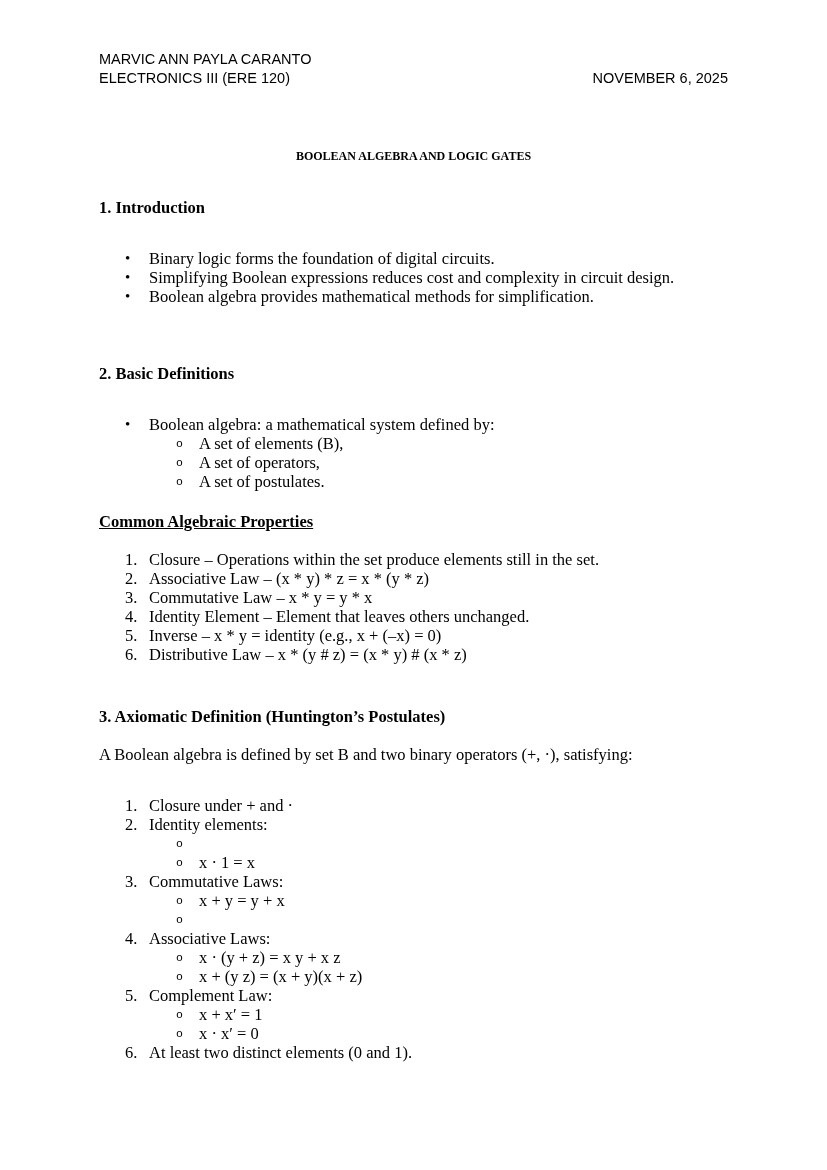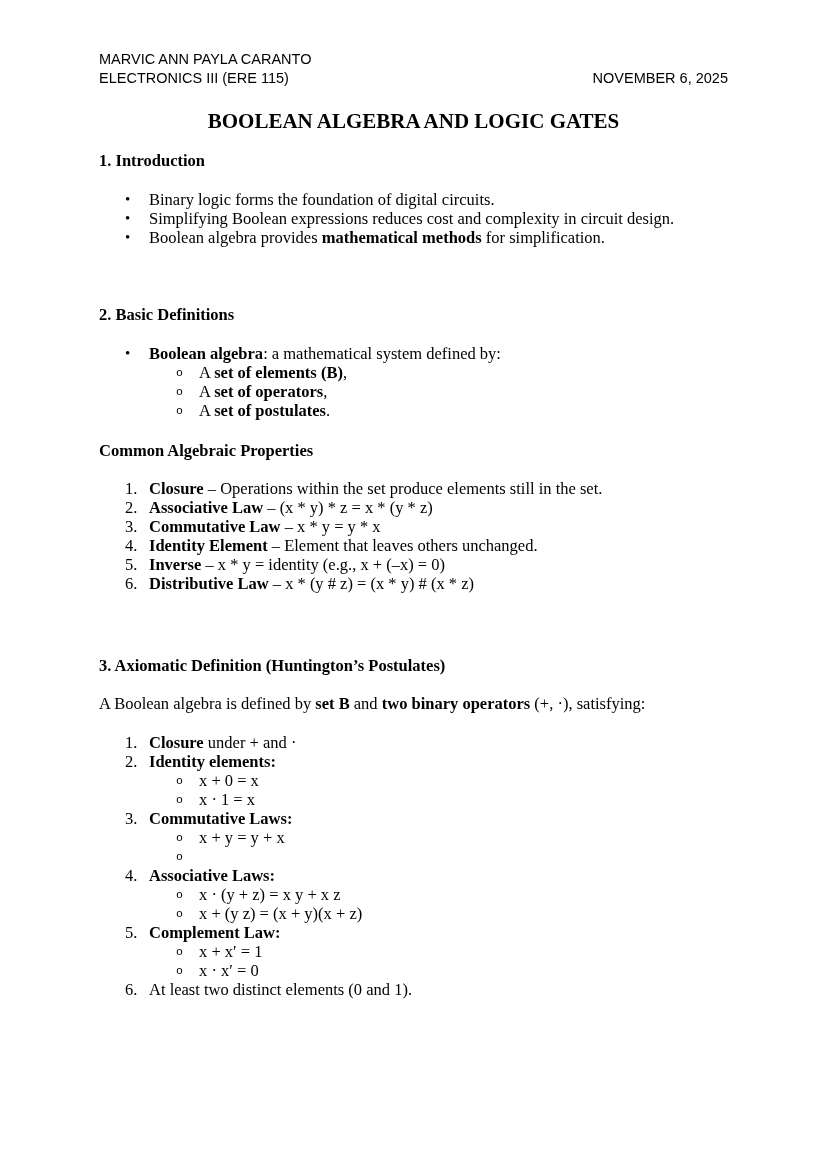--- a/index.html
+++ b/index.html
@@ -16,34 +16,34 @@
   }
   .inner { padding:50px 99px 0 99px; }
 
   .hdr {
     display:flex; justify-content:space-between; align-items:flex-end;
     font-family:"Liberation Sans", sans-serif;
     font-size:14.5px; line-height:19px;
   }
 
   .title {
-    margin-top:24px;
+    margin-top:59px;
     text-align:center;
     font-weight:bold;
-    font-size:21px;
+    font-size:12px;
   }
 
   .h { font-weight:bold; }
-  b { font-weight:bold;text-align:right; }
+  b { font-weight:normal;text-align:right; }
 
   .mt19 { margin-top:19px; }
-  .mt20 { margin-top:20px; }
-  .mt21 { margin-top:21px; }
+  .mt20 { margin-top:32px; }
+  .mt21 { margin-top:21px;text-decoration:underline; }
   .mt58 { margin-top:58px; }
-  .mt59 { margin-top:63px; }
+  .mt59 { margin-top:43px; }
 
   .row { display:flex; }
   .m1 { margin-left:26px; width:24px; flex:none; }
   .m1.bullet { font-size:15px; }
   .m2 {
     margin-left:77px; width:23px; flex:none;
     font-family:"Liberation Mono", monospace;
     font-size:11.5px; line-height:19px;
   }
   .t { flex:1; }
@@ -51,21 +51,21 @@
 </style>
 </head>
 <body>
 
 <div class="page">
   <div class="inner">
 
     <div class="hdr">
       <div>
         <div>MARVIC ANN PAYLA CARANTO</div>
-        <div>ELECTRONICS III (ERE 115)</div>
+        <div>ELECTRONICS III (ERE 120)</div>
       </div>
       <div>NOVEMBER 6, 2025</div>
     </div>
 
     <div class="title">BOOLEAN ALGEBRA AND LOGIC GATES</div>
 
     <div class="h mt20">1. Introduction</div>
 
     <div class="mt20">
       <div class="row">
@@ -141,21 +141,20 @@
         <span class="m1">1.</span>
         <span class="t"><b>Closure</b><span> under + and ·</span></span>
       </div>
 
       <div class="row">
         <span class="m1">2.</span>
         <span class="t"><b>Identity elements:</b><span></span></span>
       </div>
       <div class="row">
         <span class="m2">o</span>
-        <span class="t">x + 0 = x</span>
       </div>
       <div class="row">
         <span class="m2">o</span>
         <span class="t">x · 1 = x</span>
       </div>
 
       <div class="row">
         <span class="m1">3.</span>
         <span class="t"><b>Commutative Laws:</b><span></span></span>
       </div>

